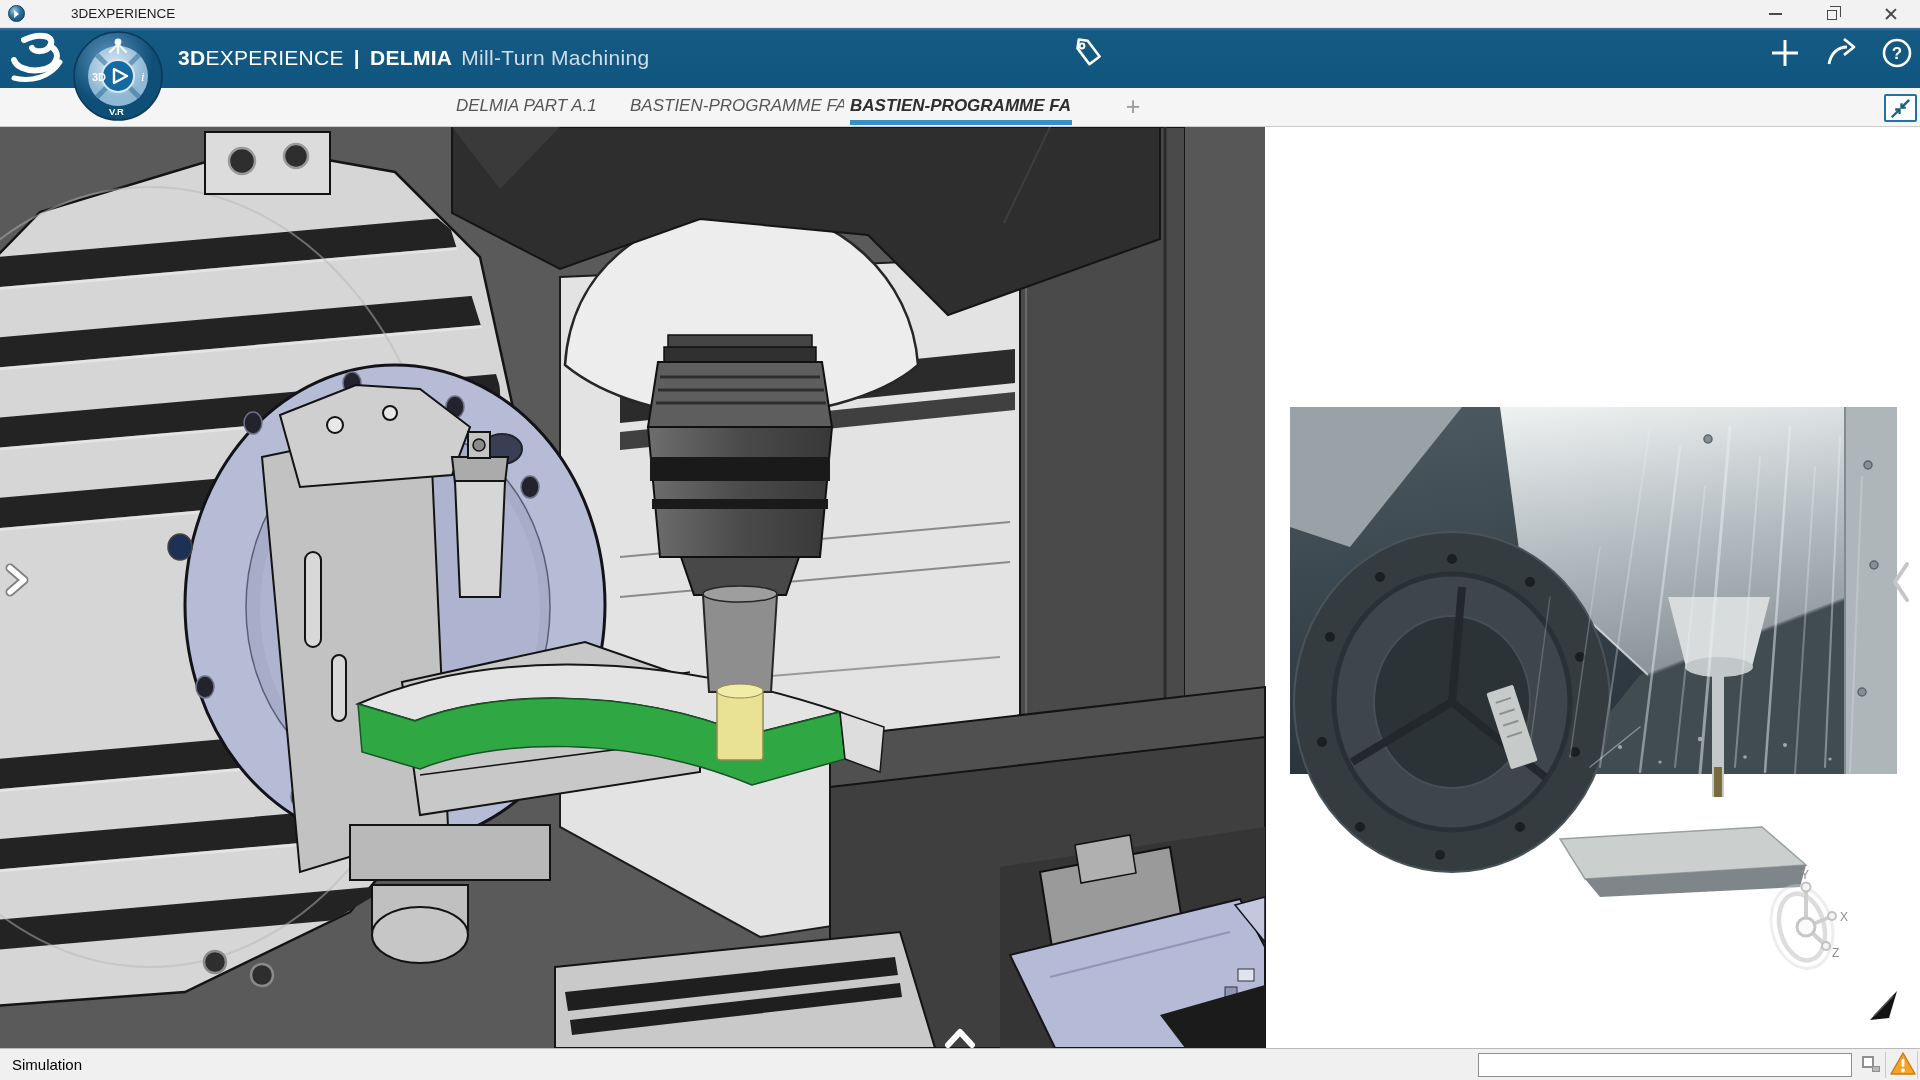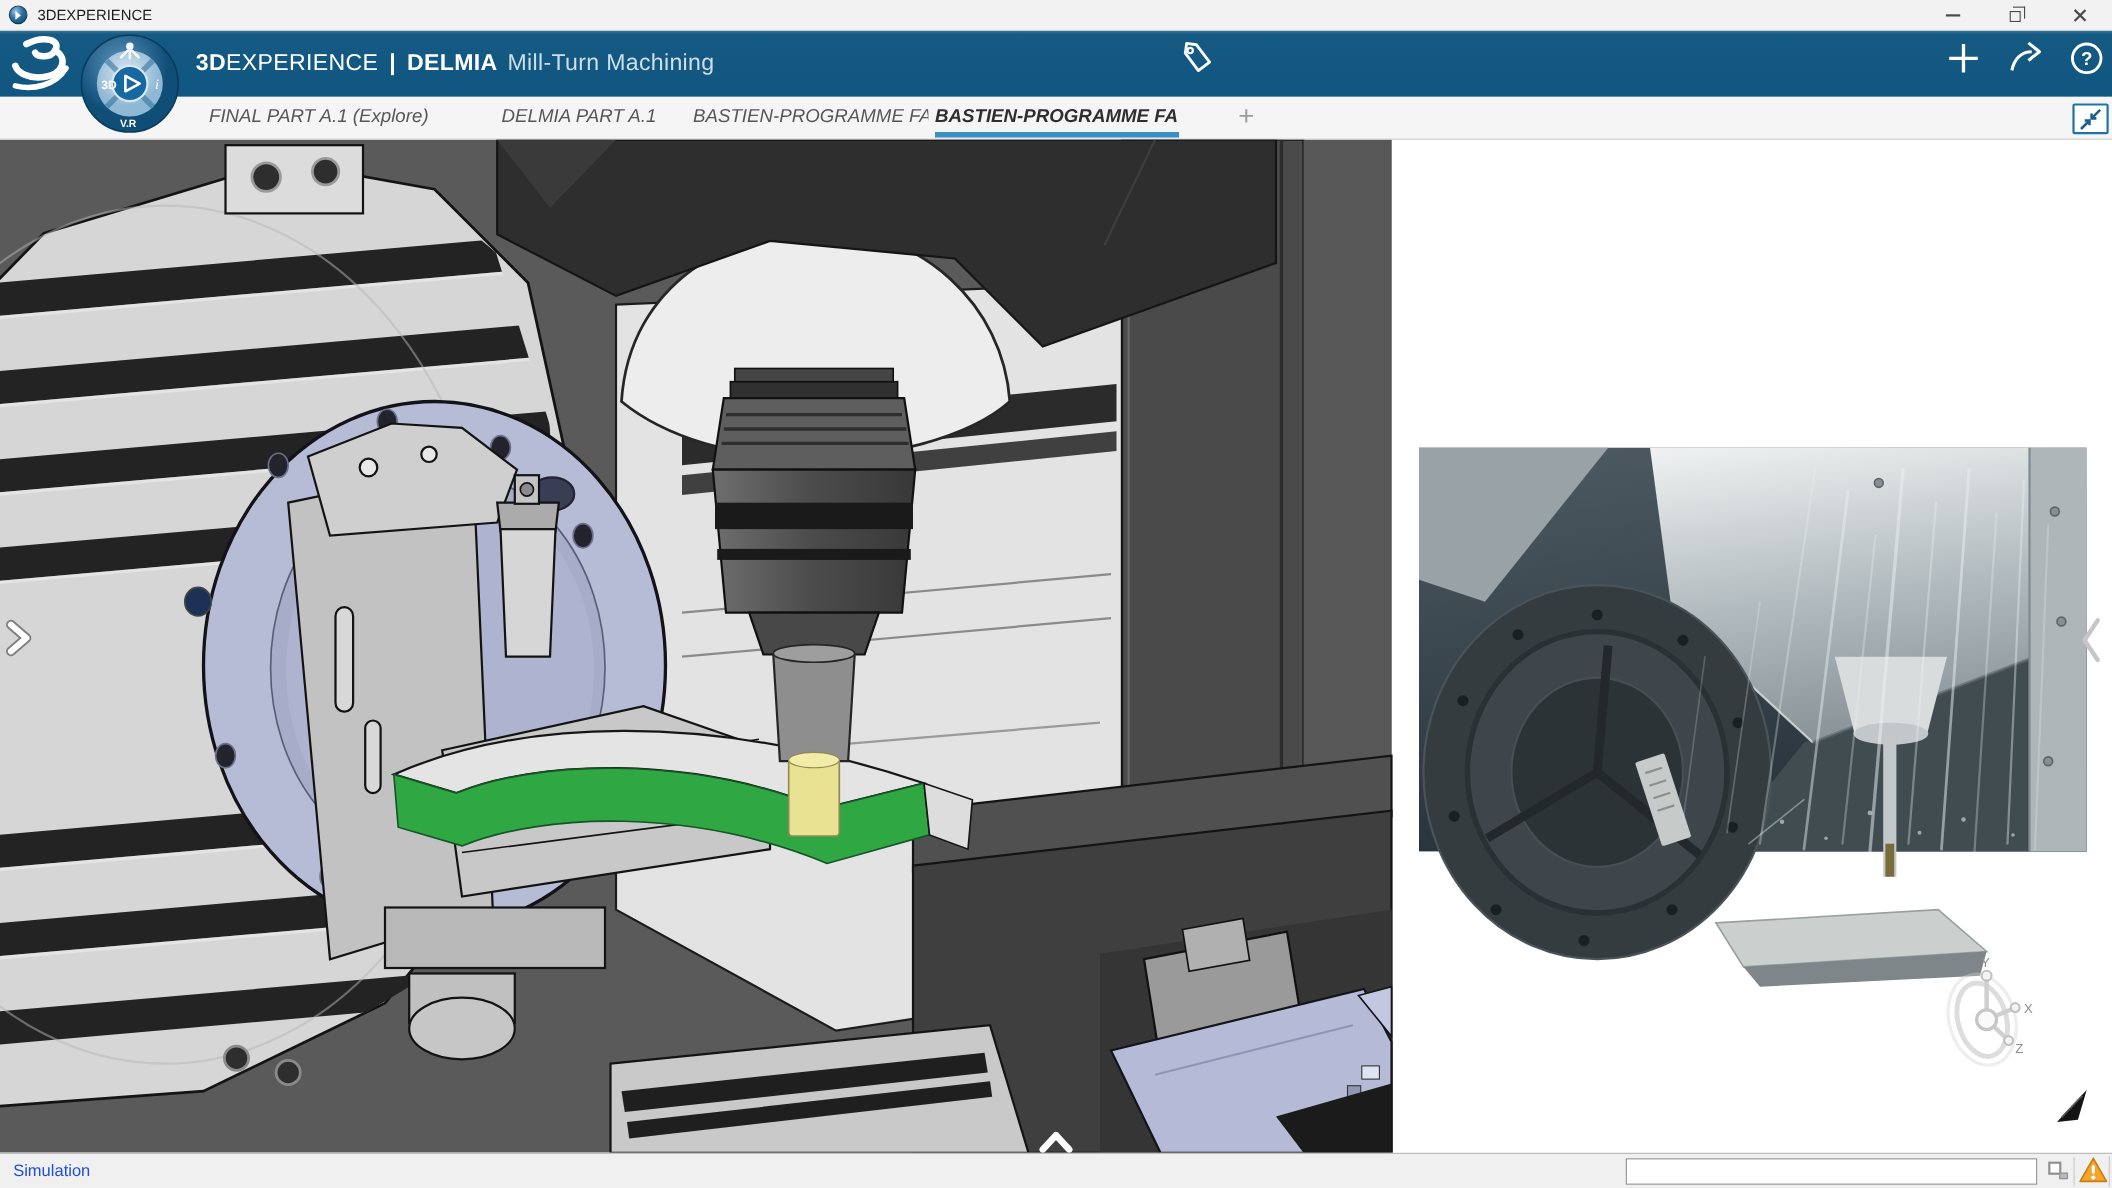--- a/index.html
+++ b/index.html
@@ -2,21 +2,21 @@
 <html><head>
 <meta charset="utf-8">
 <style>
   * { margin:0; padding:0; box-sizing:border-box; }
   html,body { width:1920px; height:1080px; overflow:hidden; background:#fff;
     font-family:"Liberation Sans", sans-serif; }
   #app { position:relative; width:1920px; height:1080px; }
 
   
   .titlebar { position:absolute; left:0; top:0; width:1920px; height:28px;
-    background:#f2f2f2; border-bottom:1px solid #e0e0e0; display:flex; align-items:center; }
+    background:#f2f2f2; border-bottom:1px solid #e0e0e0; display:flex; align-items:center;gap:37px; }
   .app-orb { width:17px; height:17px; border-radius:50%; margin-left:8px;
     background:radial-gradient(circle at 35% 30%, #9cc4e0 0%, #2d6f9e 45%, #0d456c 100%);
     border:1px solid #0a3a5a; position:relative; }
   .app-orb::after { content:""; position:absolute; left:5px; top:4px; width:0; height:0;
     border-left:5px solid #fff; border-top:4px solid transparent; border-bottom:4px solid transparent; }
   .tb-title { margin-left:9px; font-size:13.5px; color:#1c1c1c; }
   .win-controls { margin-left:auto; display:flex; height:100%; }
   .win-btn { width:58px; height:100%; border:none; background:transparent; position:relative; cursor:pointer; }
   .glyph-min { position:absolute; left:50%; top:50%; width:13px; height:2px; margin:-1px 0 0 -6px; background:#4a4a4a; }
   .glyph-restore { position:absolute; left:50%; top:50%; width:10px; height:10px; margin:-4px 0 0 -6px;
@@ -58,21 +58,21 @@
   .collapse-btn { position:absolute; left:1884px; top:6px; width:33px; height:28px; background:#fff;
     border:2px solid #2173a6; border-radius:2px; cursor:pointer; padding:0; }
 
   
   .main { position:absolute; left:0; top:127px; width:1920px; height:921px; }
   .main svg { display:block; }
 
   
   .statusbar { position:absolute; left:0; top:1048px; width:1920px; height:32px; background:#f0f0f0;
     border-top:1px solid #b9b9b9; display:flex; align-items:center; }
-  .status-label { font-size:15px; color:#1d4ed8; margin-left:12px; }
+  .status-label { font-size:15px; color:#000000; margin-left:12px; }
   .cmd-area { margin-left:auto; display:flex; align-items:center; height:100%; }
   .cmd-input { width:374px; height:24px; border:1px solid #8f8f8f; background:#fff; font-size:13px;
     padding:0 6px; outline:none; font-family:"Liberation Sans",sans-serif; }
   .win-icon { position:relative; width:28px; height:26px; margin:0 2px 0 6px; cursor:pointer;
     border-right:1px solid #c9c9c9; }
   .win-icon .sq { position:absolute; left:4px; top:4px; width:12px; height:12px; border:2px solid #8f8f8f; background:#fff; }
   .win-icon .sq2 { position:absolute; left:14px; top:14px; width:8px; height:6px; border:1px solid #8f8f8f; background:#b9b9b9; }
   .warn-btn { width:30px; height:28px; border:none; background:transparent; cursor:pointer; padding:0; margin-right:2px;
     border-right:1px solid #c9c9c9; }
 </style>
@@ -159,21 +159,20 @@
     <g>
       <circle cx="45" cy="12" r="3.4" fill="#f2f8fc"></circle>
       <path d="M37 22 L43 16 M53 22 L47 16 M45 16 L45 23" stroke="#f2f8fc" stroke-width="2.4" stroke-linecap="round" fill="none"></path>
     </g>
     <text x="19" y="51" font-size="11" font-weight="bold" fill="#fff" font-family="Liberation Sans,sans-serif">3D</text>
     <text x="68" y="51" font-size="13" font-style="italic" fill="#fff" font-family="Liberation Serif,serif">i</text>
     <text x="36" y="85" font-size="9.5" font-weight="bold" fill="#fff" font-family="Liberation Sans,sans-serif">V.R</text>
   </svg>
 
   <div class="tabbar">
-    <div class="tab" style="left:190px; width:260px"><span>FINAL PART A.1 (Explore)</span></div>
     <div class="tab" style="left:456px; width:150px"><span>DELMIA PART A.1</span></div>
     <div class="tab" style="left:630px; width:214px"><span>BASTIEN-PROGRAMME FAO</span></div>
     <div class="tab active" style="left:850px; width:222px"><span>BASTIEN-PROGRAMME FA</span></div>
     <button class="tab-add">+</button>
     <button class="collapse-btn">
       <svg viewBox="0 0 30 26">
         <line x1="24" y1="4" x2="16" y2="12" stroke="#1a5f8a" stroke-width="2.4"></line>
         <polyline points="16,7.5 16,12 20.5,12" fill="none" stroke="#1a5f8a" stroke-width="2.4"></polyline>
         <line x1="6" y1="22" x2="14" y2="14" stroke="#1a5f8a" stroke-width="2.4"></line>
         <polyline points="9.5,14 14,14 14,18.5" fill="none" stroke="#1a5f8a" stroke-width="2.4"></polyline>

